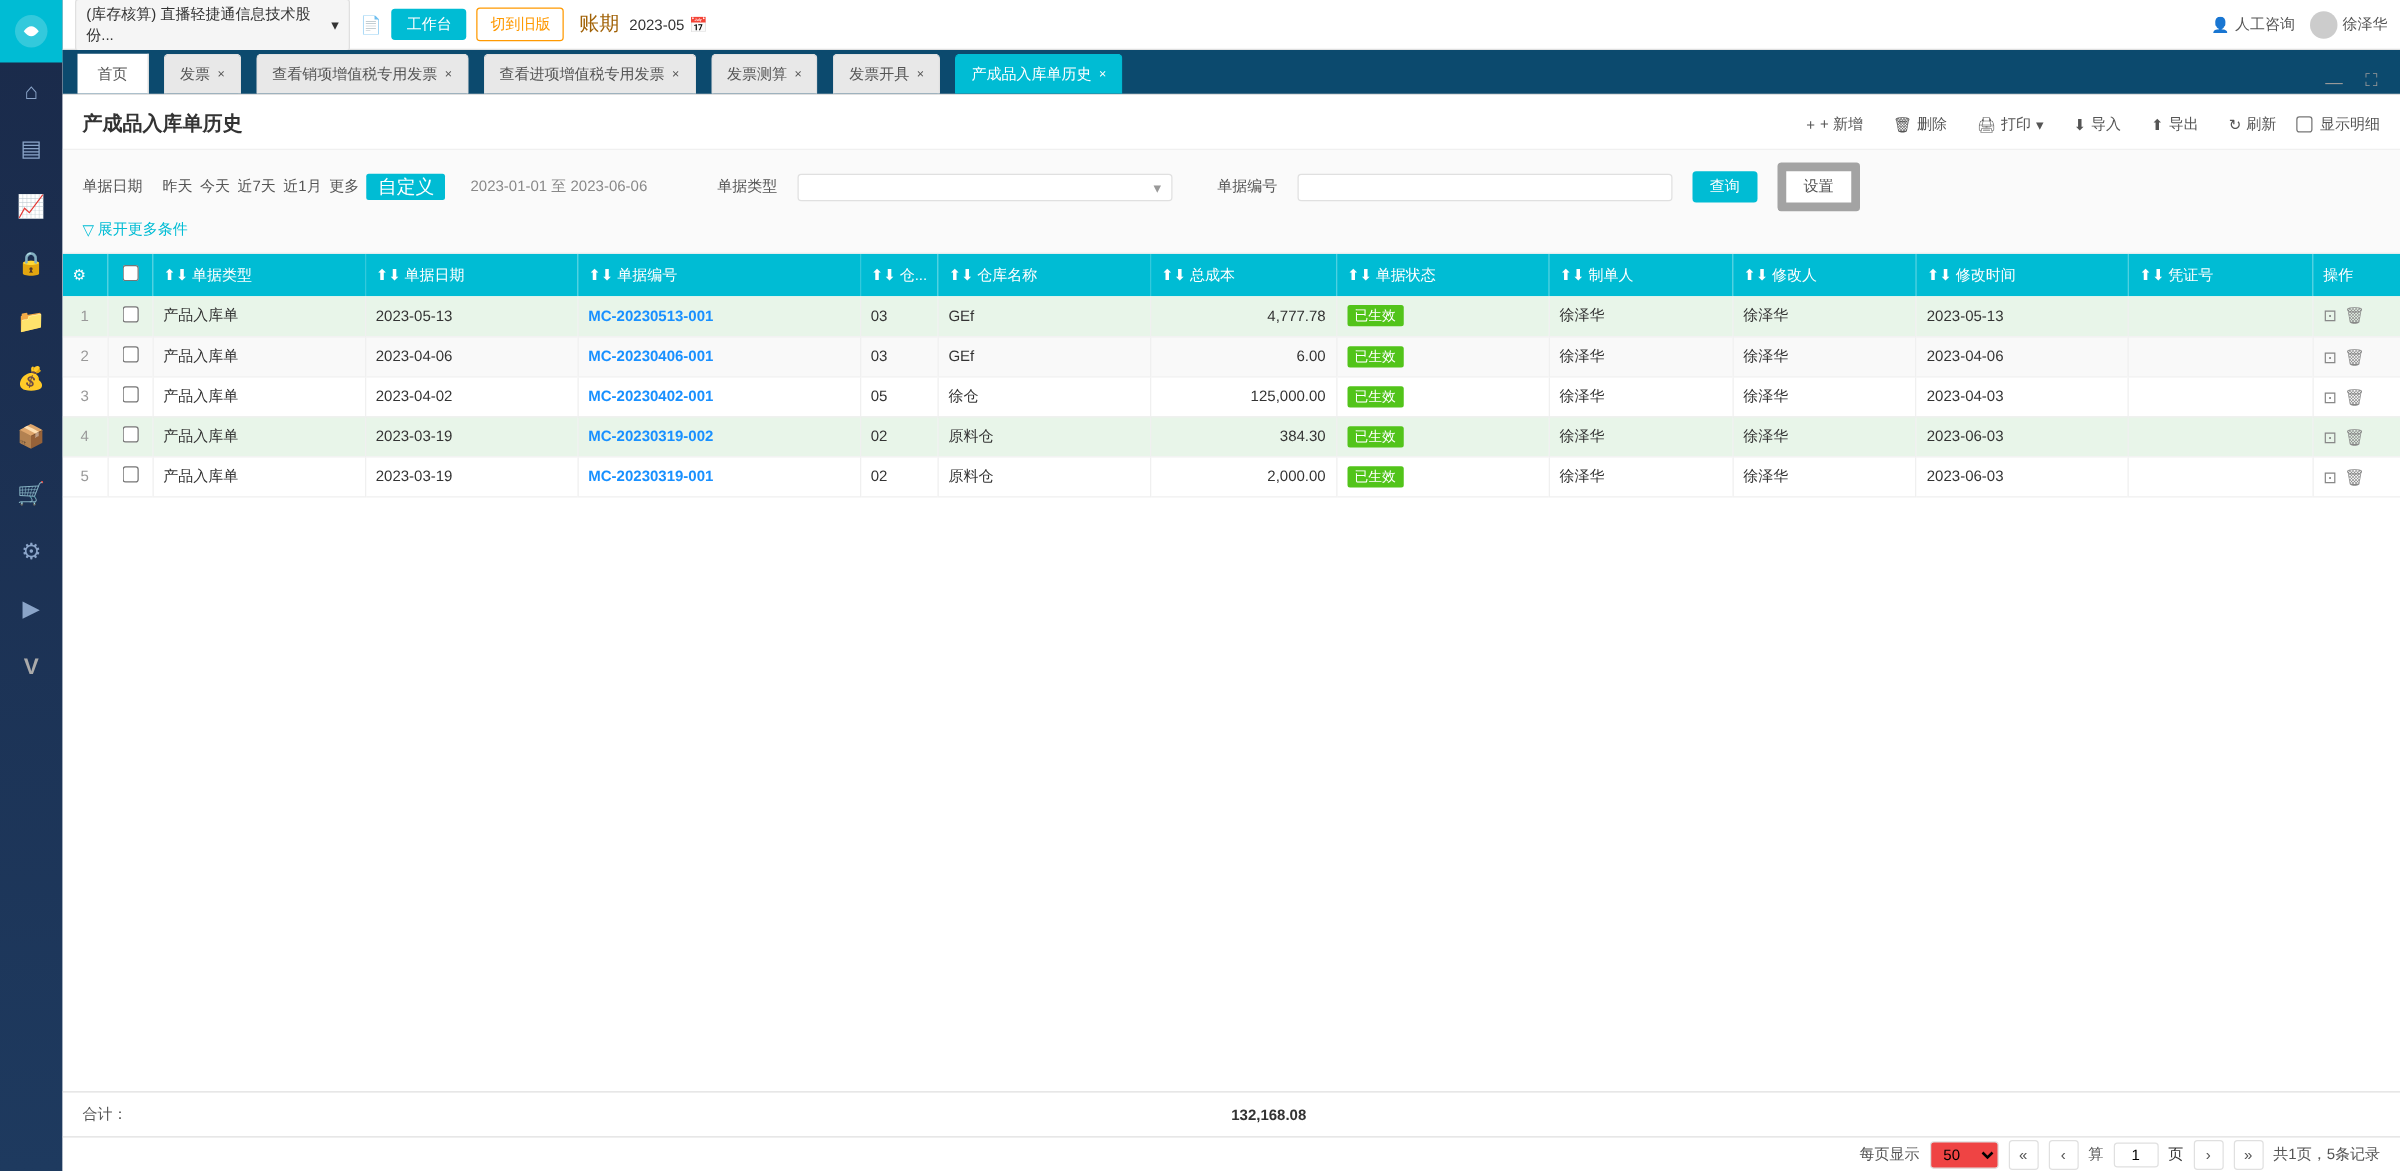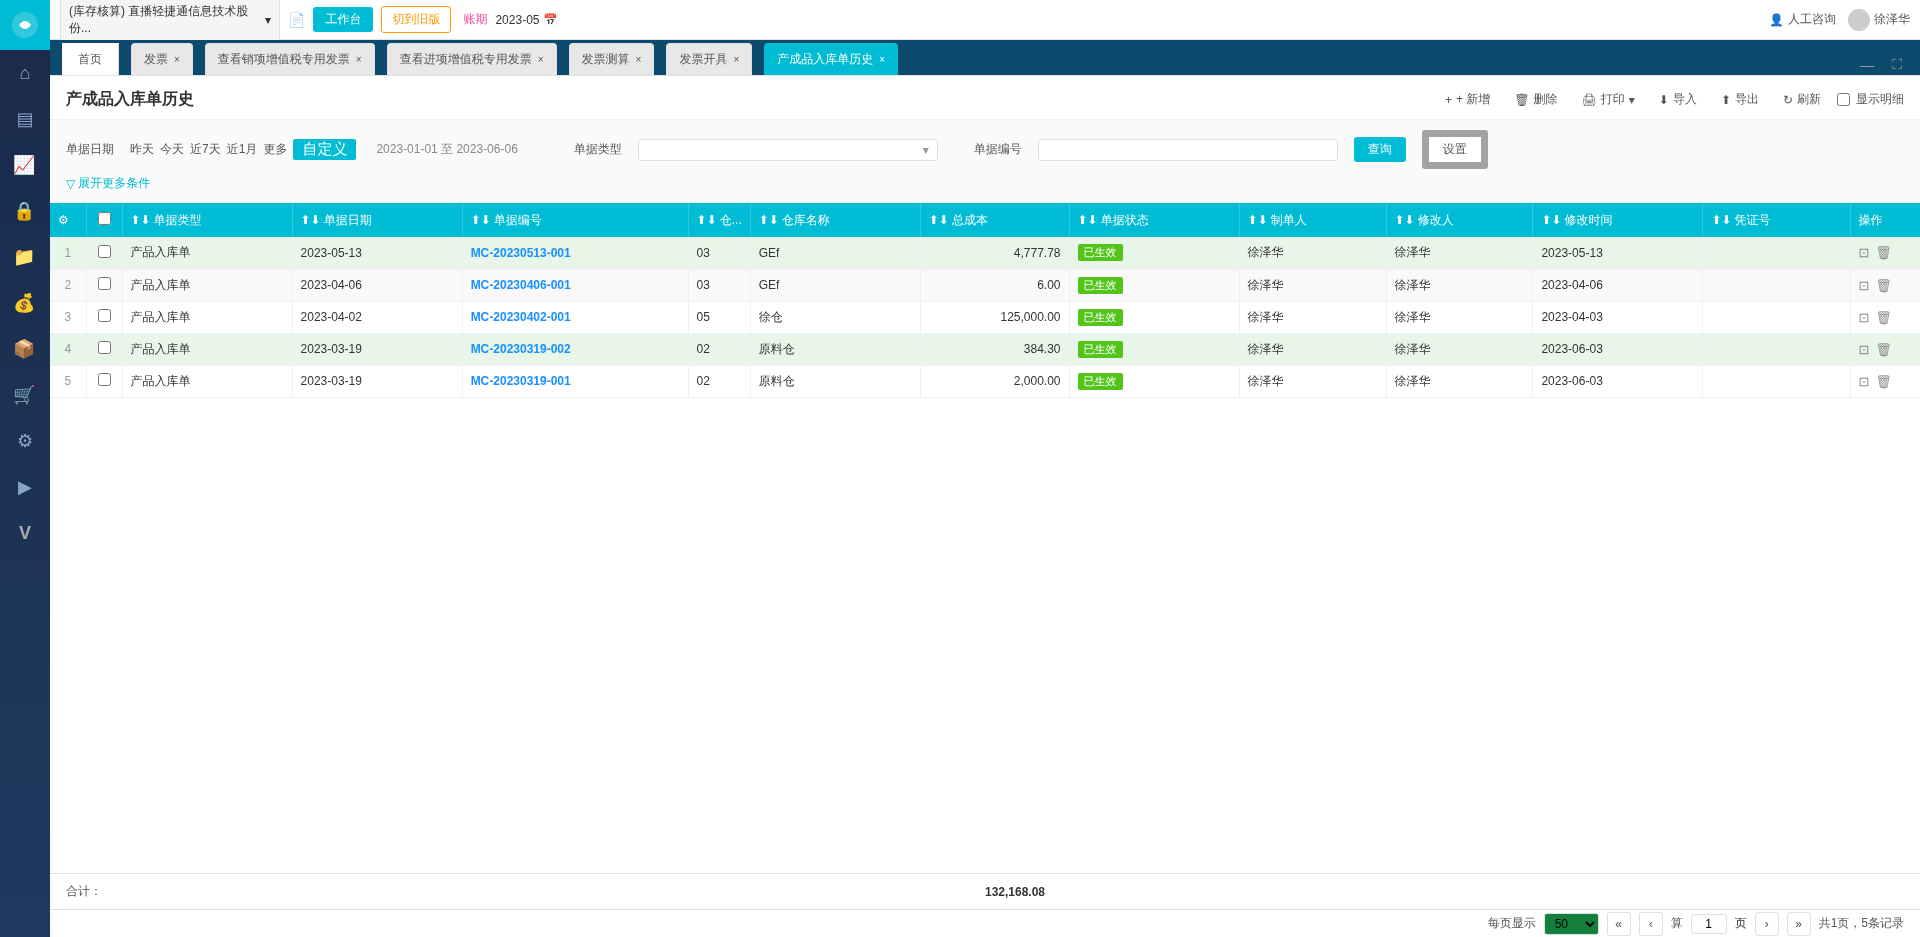--- a/index.html
+++ b/index.html
@@ -16,21 +16,21 @@
     
     .main-area { flex: 1; display: flex; flex-direction: column; overflow: hidden; }
 
     
     .topbar { height: 40px; background: #fff; border-bottom: 1px solid #e0e0e0; display: flex; align-items: center; padding: 0 10px; gap: 8px; flex-shrink: 0; }
     .topbar-left { display: flex; align-items: center; gap: 8px; flex: 1; }
     .company-selector { display: flex; align-items: center; gap: 4px; font-size: 12px; color: #333; cursor: pointer; background: #f5f5f5; border: 1px solid #e0e0e0; border-radius: 3px; padding: 3px 8px; max-width: 220px; }
     .doc-icon { font-size: 14px; color: #666; cursor: pointer; }
     .workbench-btn { background: #00bcd4; color: #fff; border: none; border-radius: 3px; padding: 4px 12px; font-size: 12px; cursor: pointer; }
     .history-btn { background: #fff; color: #f90; border: 1px solid #f90; border-radius: 3px; padding: 4px 10px; font-size: 12px; cursor: pointer; }
-    .period-label { font-size: 12px; color: #ec4899; margin-left: 4px; }
+    .period-label { font-size: 16px; color: #a16207; margin-left: 4px; }
     .period-value { font-size: 12px; color: #333; display: flex; align-items: center; gap: 4px; cursor: pointer; }
     .topbar-right { display: flex; align-items: center; gap: 12px; }
     .service-btn { display: flex; align-items: center; gap: 4px; font-size: 12px; color: #555; cursor: pointer; }
     .user-btn { display: flex; align-items: center; gap: 4px; font-size: 12px; color: #555; cursor: pointer; }
 
     
     .tabbar { height: 36px; background: #0c4a6e; border-bottom: 1px solid #e0e0e0; display: flex; align-items: flex-end; padding: 0 12px; flex-shrink: 0; overflow-x: auto; }
     .tab-item { height: 32px; padding: 0 12px; display: flex; align-items: center; gap: 6px; font-size: 12px; color: #555; cursor: pointer; background: #e8e8e8; border: 1px solid #e0e0e0; border-bottom: none; border-radius: 4px 4px 0 0; margin-left: 12px; white-space: nowrap; }
     .tab-item.active { background: #00bcd4; color: #fff; border-color: #00bcd4; }
     .tab-item .tab-close { font-size: 10px; cursor: pointer; }
@@ -79,21 +79,21 @@
     .settings-col { text-align: center; }
 
     
     .table-footer { height: 36px; background: #fff; border-top: 1px solid #e0e0e0; display: flex; align-items: center; padding: 0 16px; flex-shrink: 0; }
     .footer-total-label { font-size: 12px; color: #555; min-width: 60px; }
     .footer-total-value { font-size: 12px; color: #333; font-weight: bold; flex: 1; text-align: center; }
 
     
     .pagination { height: 28px; background: #fff; border-top: 1px solid #e0e0e0; display: flex; align-items: center; justify-content: flex-end; padding: 0 16px; gap: 8px; flex-shrink: 0; }
     .page-size-label { font-size: 12px; color: #555; }
-    .page-size-select { border: 1px solid #e0e0e0; border-radius: 3px; padding: 2px 6px; font-size: 12px; cursor: pointer; background: #15803d; }
+    .page-size-select { border: 1px solid #e0e0e0; border-radius: 3px; padding: 2px 6px; font-size: 12px; cursor: pointer; background: #ef4444; }
     .page-nav-btn { width: 24px; height: 24px; border: 1px solid #e0e0e0; border-radius: 3px; background: #fff; cursor: pointer; display: flex; align-items: center; justify-content: center; font-size: 12px; color: #555; }
     .page-nav-btn:disabled { color: #ccc; cursor: not-allowed; }
     .page-info-label { font-size: 12px; color: #555; }
     .page-input { width: 36px; border: 1px solid #e0e0e0; border-radius: 3px; padding: 2px 4px; font-size: 12px; text-align: center; }
     .page-total { font-size: 12px; color: #555; }
 
     
     .window-controls { display: flex; align-items: center; gap: 6px; margin-left: auto; }
     .win-btn { font-size: 14px; color: #999; cursor: pointer; padding: 2px 6px; }
   </style>

